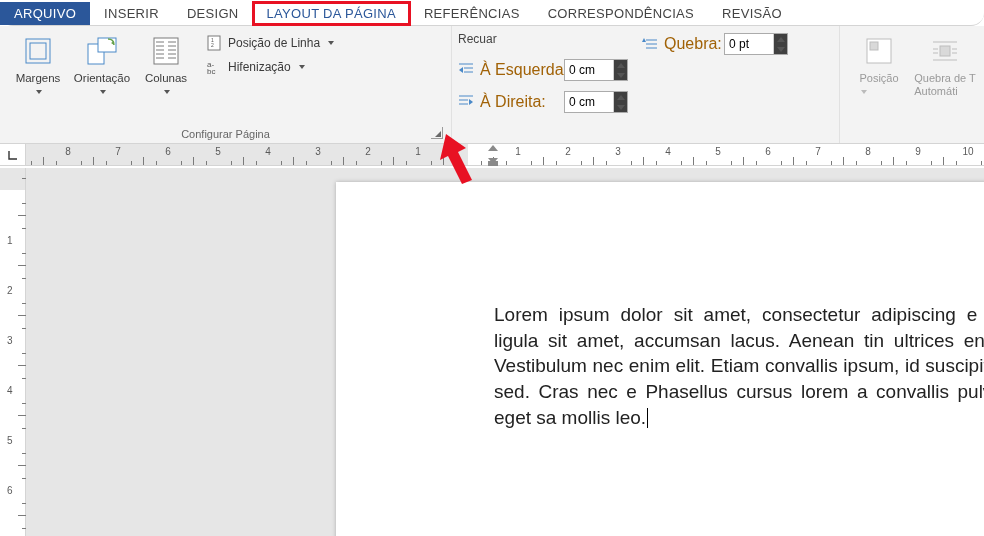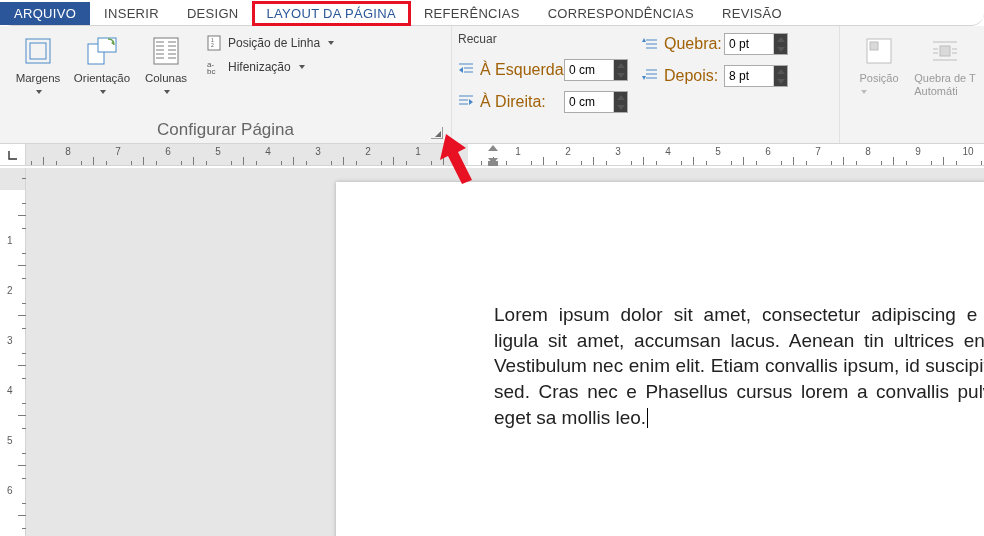--- a/index.html
+++ b/index.html
@@ -59,21 +59,21 @@
     padding: 4px 6px 1px 6px;
     position: relative;
   }
   .group-body {
     flex: 1;
     display: flex;
     align-items: flex-start;
   }
   .group-title {
     text-align: center;
-    font-size: 17px;
+    font-size: 11px;
     color: #666;
     padding: 2px 0 2px 0;
     position: relative;
   }
   .launcher {
     position: absolute;
     right: 2px;
     bottom: 3px;
     width: 12px;
     height: 12px;
@@ -432,46 +432,20 @@
               <svg width="16" height="14">
                   <line x1="4" y1="4" x2="15" y2="4" stroke="#4a89c8"></line>
                   <line x1="4" y1="8" x2="15" y2="8" stroke="#4a89c8"></line>
                   <line x1="4" y1="12" x2="15" y2="12" stroke="#4a89c8"></line>
                   <polygon points="2,2 0,6 4,6" fill="#4a89c8"></polygon>
                 </svg>
             </span>
             <span class="lbl">Quebra:</span>
             <span class="spin">
               <input value="0 pt" style="">
-              <span class="spin-btns">
-                <span class="sb">
-                    <svg width="8" height="5">
-                      <polygon points="4,0 8,5 0,5" fill="#555"></polygon>
-                    </svg>
-                  </span>
-                <span class="sb">
-                    <svg width="8" height="5">
-                      <polygon points="0,0 8,0 4,5" fill="#555"></polygon>
-                    </svg>
-                  </span>
-              </span>
-            </span>
-          </div>
-          <div class="para-row sp">
-            <span class="mini-icon">
-              <svg width="16" height="14">
-                  <line x1="4" y1="2" x2="15" y2="2" stroke="#4a89c8"></line>
-                  <line x1="4" y1="6" x2="15" y2="6" stroke="#4a89c8"></line>
-                  <line x1="4" y1="10" x2="15" y2="10" stroke="#4a89c8"></line>
-                  <polygon points="2,12 0,8 4,8" fill="#4a89c8"></polygon>
-                </svg>
-            </span>
-            <span class="lbl">Depois:</span>
-            <span class="spin">
-              <input value="8 pt" style="">
               <span class="spin-btns">
                 <span class="sb">
                     <svg width="8" height="5">
                       <polygon points="4,0 8,5 0,5" fill="#555"></polygon>
                     </svg>
                   </span>
                 <span class="sb">
                     <svg width="8" height="5">
                       <polygon points="0,0 8,0 4,5" fill="#555"></polygon>
                     </svg>

